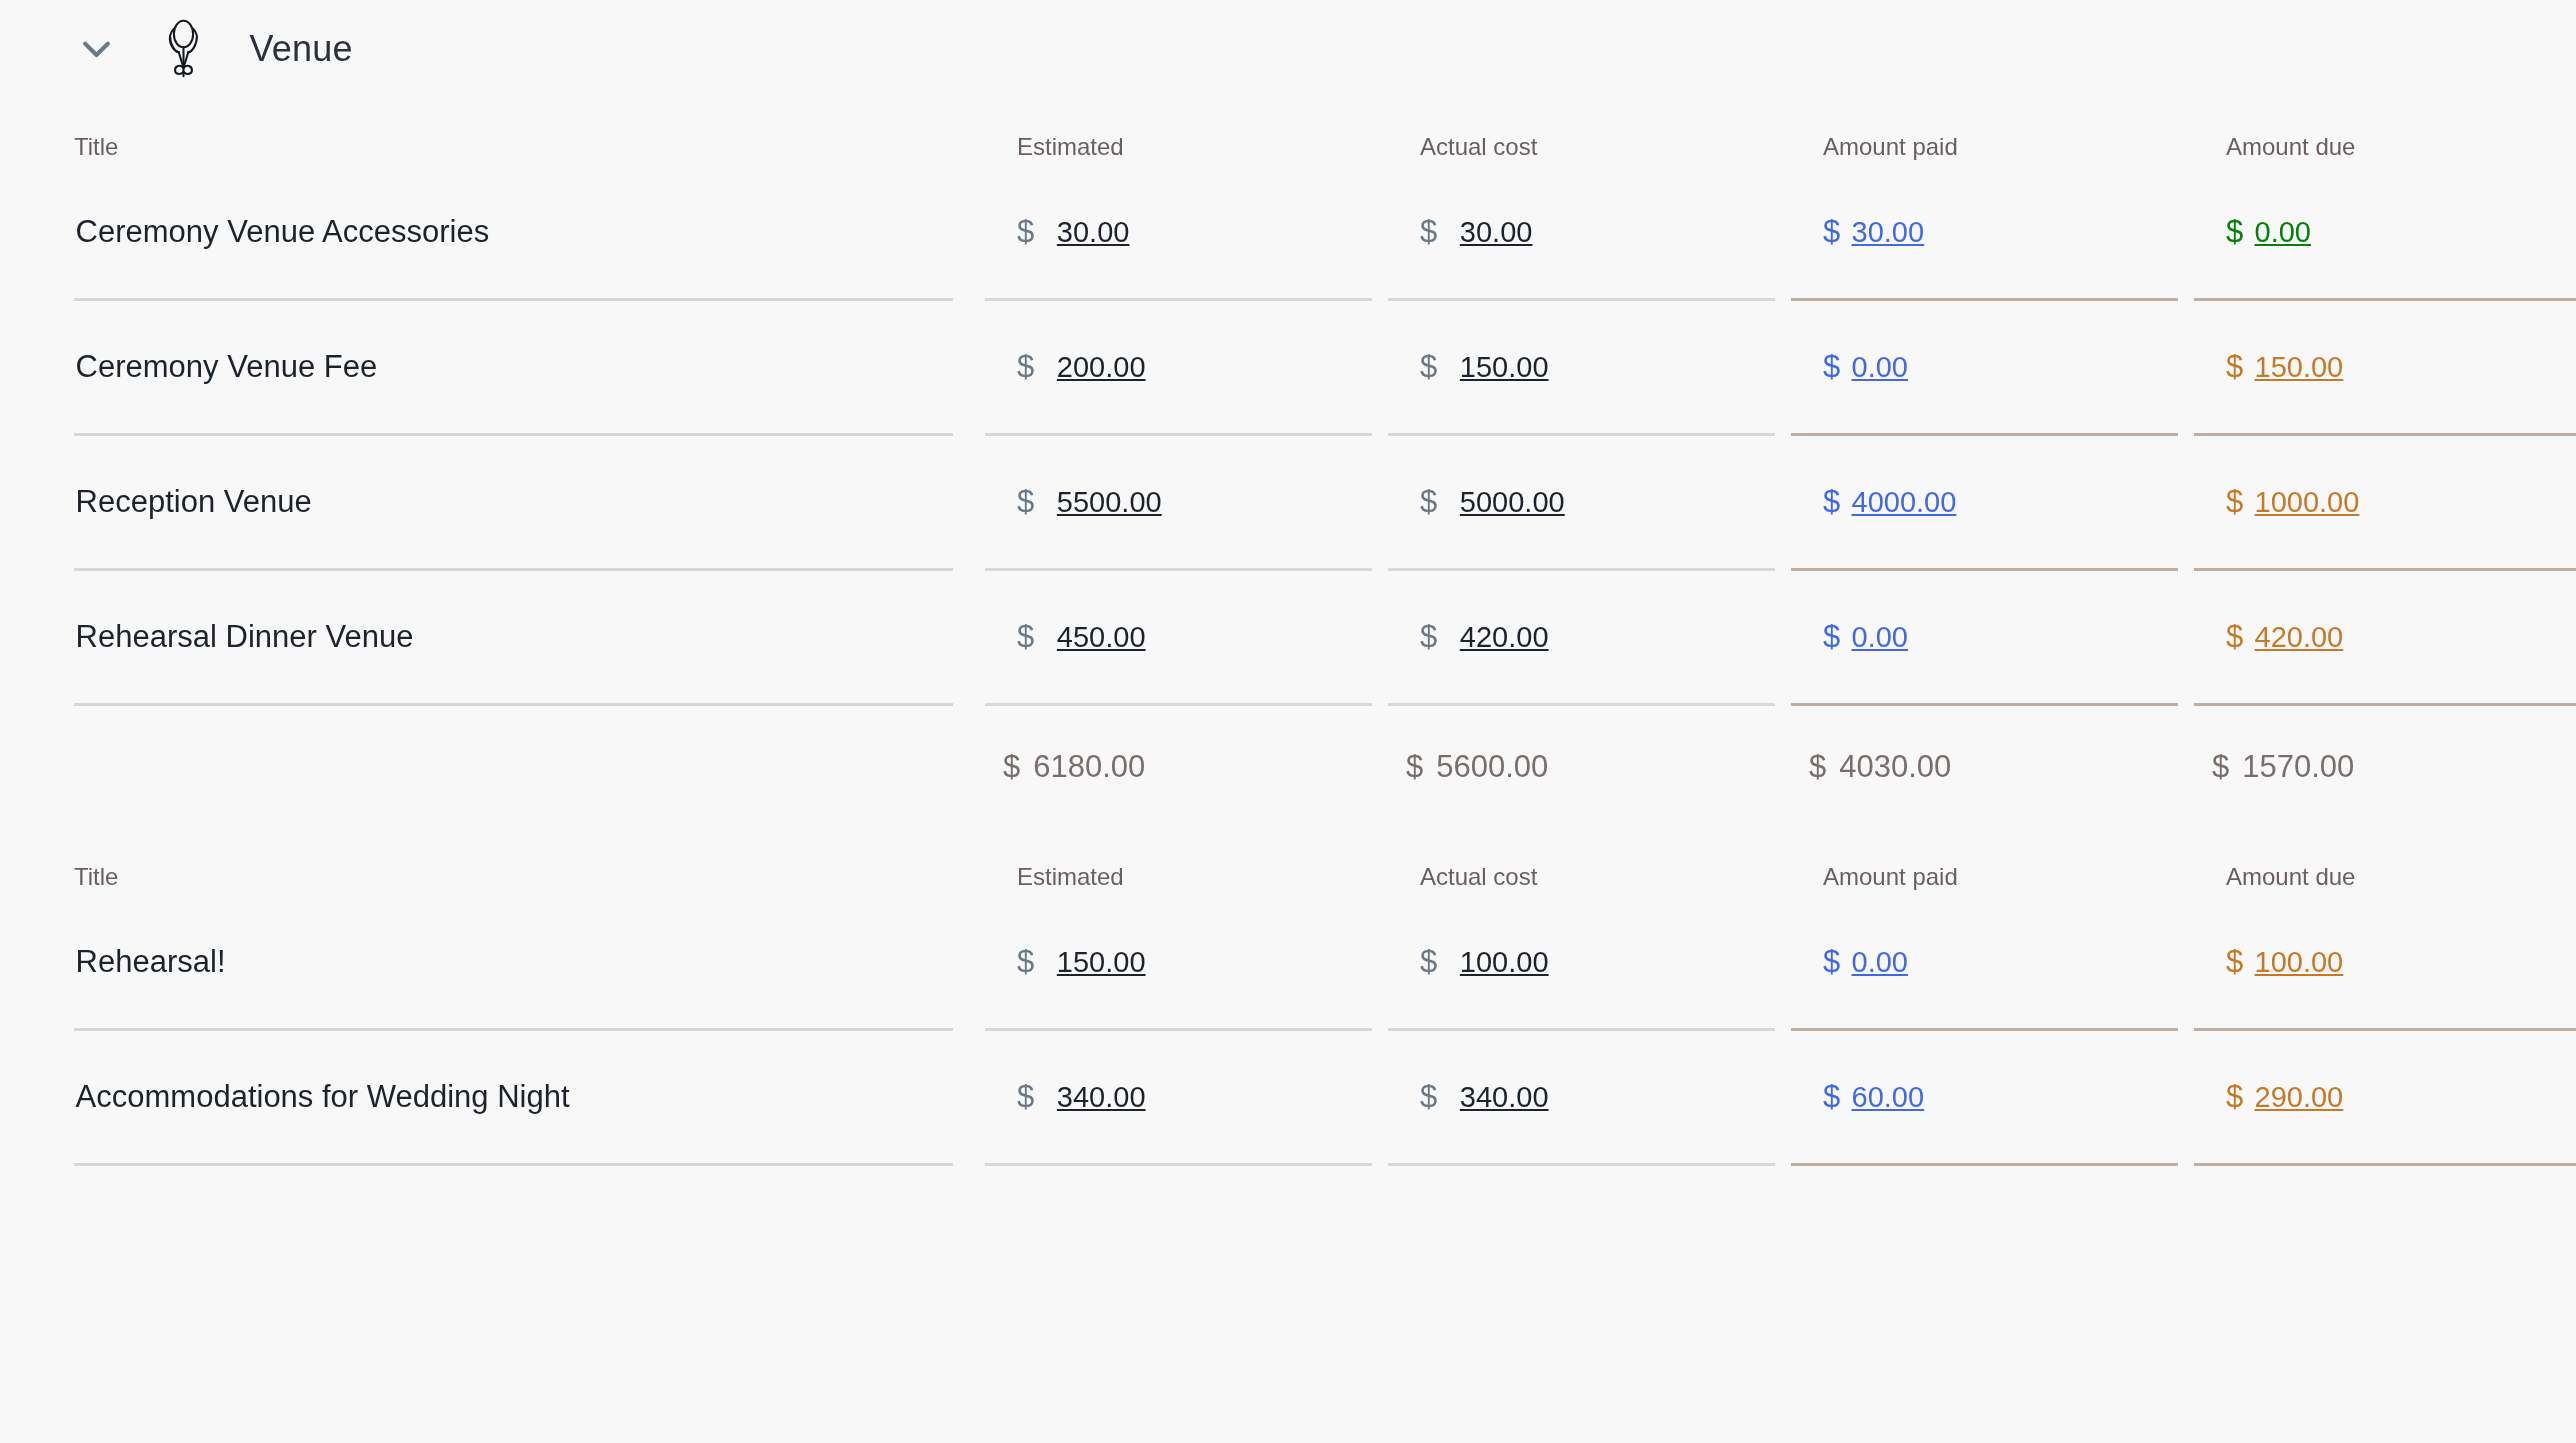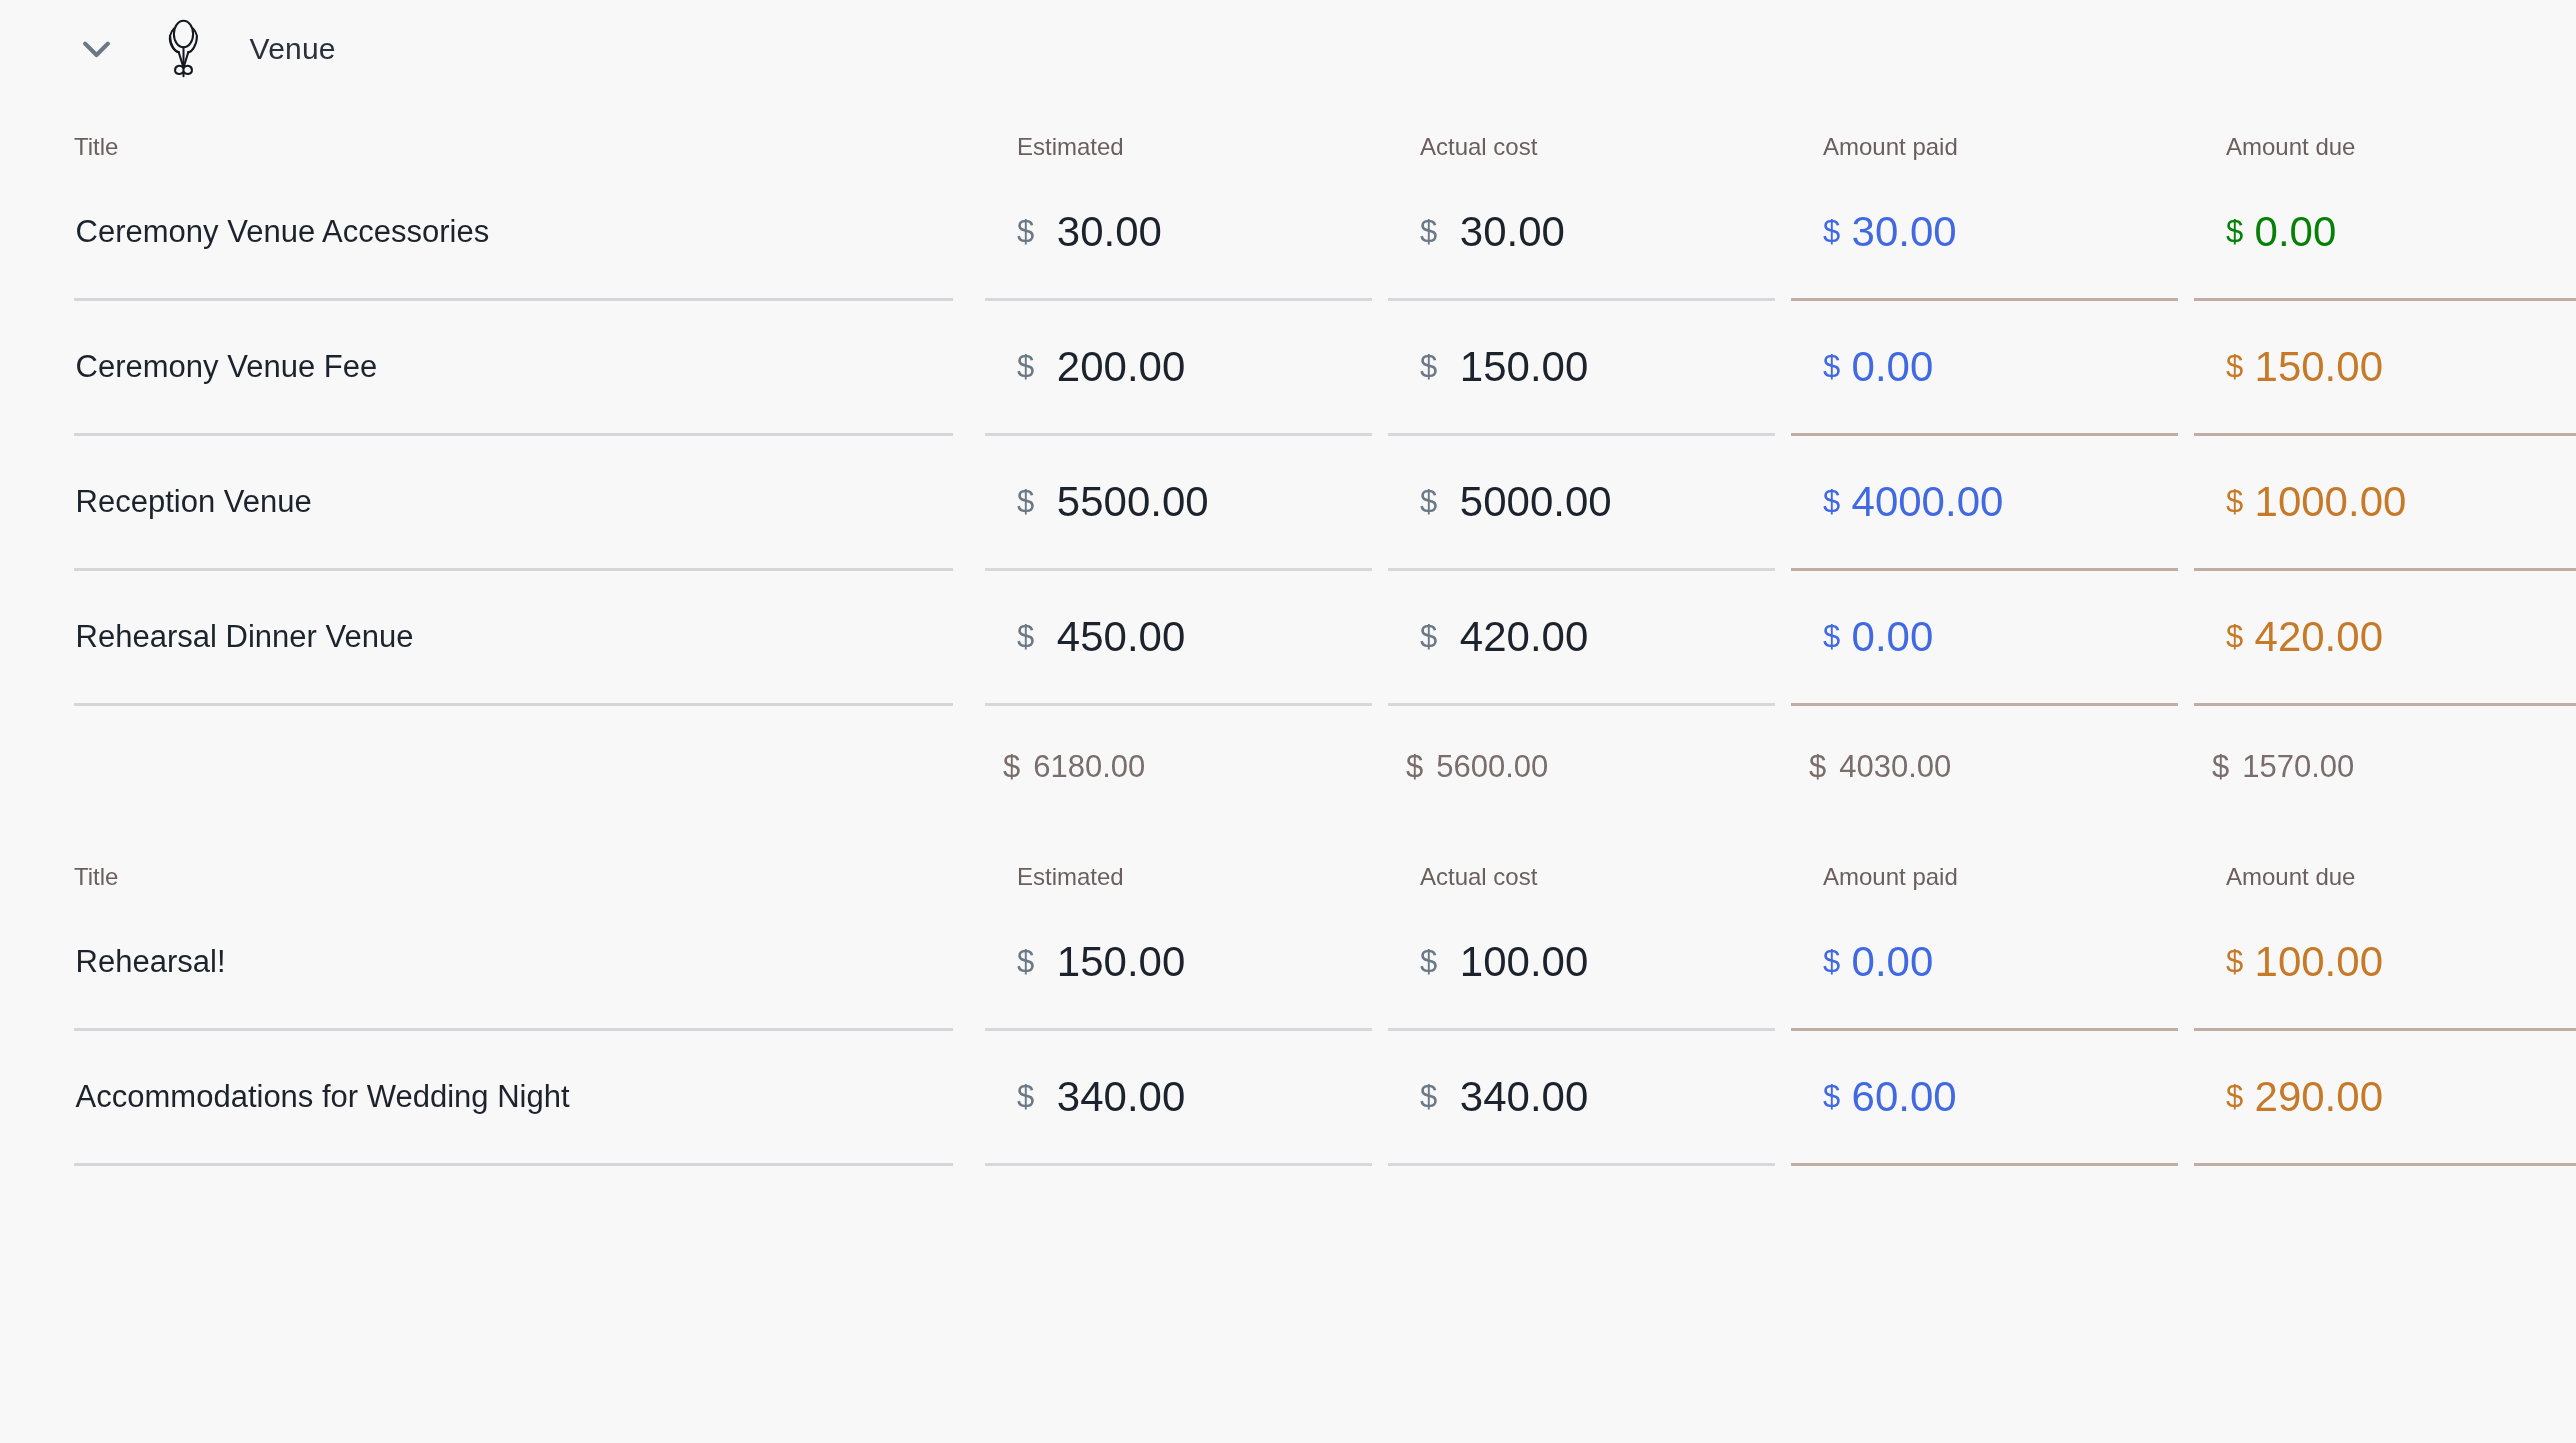--- a/index.html
+++ b/index.html
@@ -45,21 +45,21 @@
     margin-left: 22.6px;
     display: flex;
     align-items: center;
     justify-content: center;
     flex: 0 0 auto;
   }
   .section-icon svg { display: block; }
 
   .section-title {
     margin-left: 24px;
-    font-size: 30px;
+    font-size: 36px;
     font-weight: 400;
     color: #2a313a;
     letter-spacing: 0.2px;
     white-space: nowrap;
   }
 
   
   .table {
     width: 100%;
     padding-left: 74px;
@@ -123,24 +123,25 @@
     text-align: center;
   }
 
   .currency {
     font-size: 31px;
     color: #6b7885;
     font-weight: 400;
     margin-right: 22.6px;
   }
   .amount {
-    font-size: 42px;
+    font-size: 29px;
     color: #1c232c;
     font-weight: 400;
     white-space: nowrap;
+    text-decoration: underline;
   }
 
   .money-blue  { color: #4169e1; }
   .money-green { color: #068006; }
   .money-orange{ color: #c67a28; }
 
   .accent-cell .currency { margin-right: 11.3px; }
 
   
   .totals-row { height: 121px; align-items: center; }

